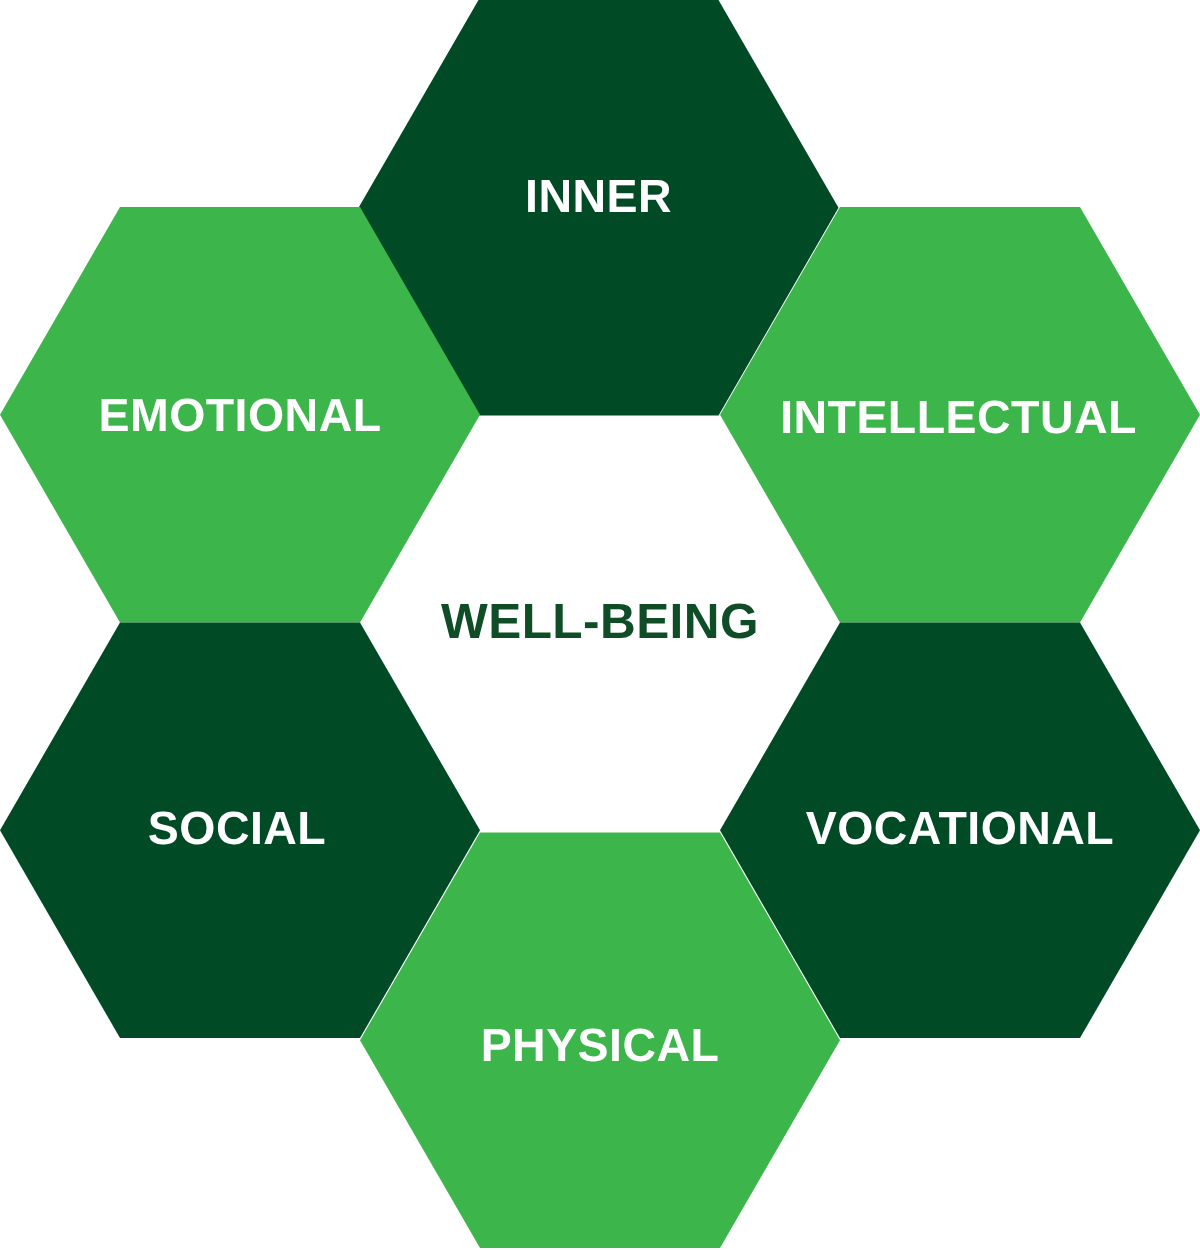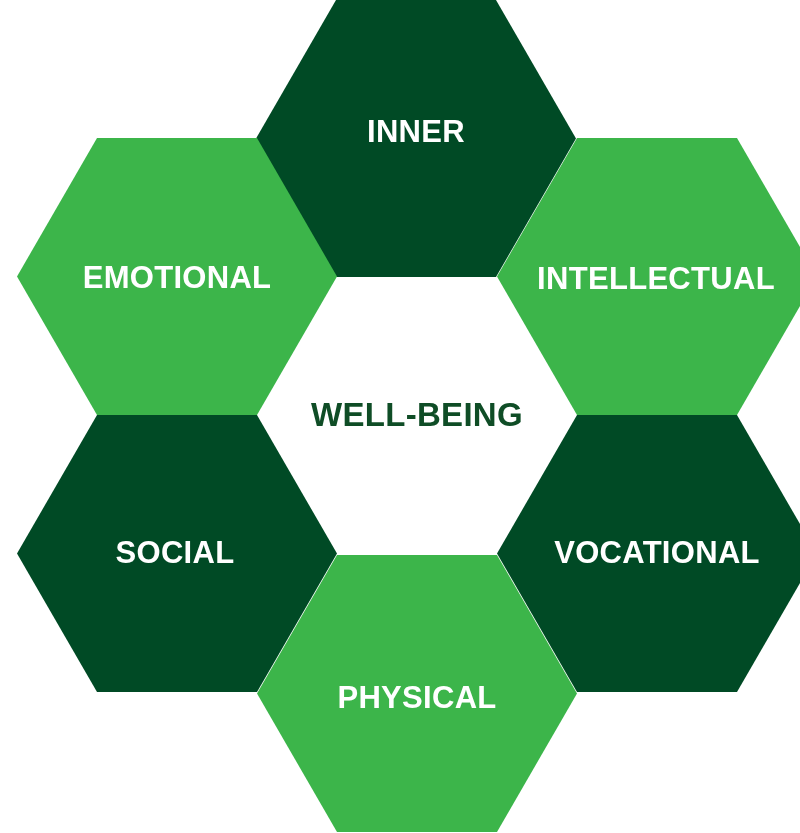--- a/index.html
+++ b/index.html
@@ -1,17 +1,17 @@
 <!DOCTYPE html>
 <html><head>
   <meta charset="utf-8">
   <style>
     html, body { margin: 0; padding: 0; background: #ffffff; }
     body { width: 800px; height: 833px; overflow: hidden; }
-    #diagram { position: relative; width: 768px; height: 833px; margin-left: 17px; }
+    #diagram { position: relative; width: 768px; height: 833px; }
     svg { display: block; }
     .hex-label {
       font-family: "Liberation Sans", "DejaVu Sans", sans-serif;
       font-weight: bold;
       font-size: 31px;
       fill: #ffffff;
       text-anchor: middle;
       dominant-baseline: central;
       letter-spacing: 0.3px;
     }

